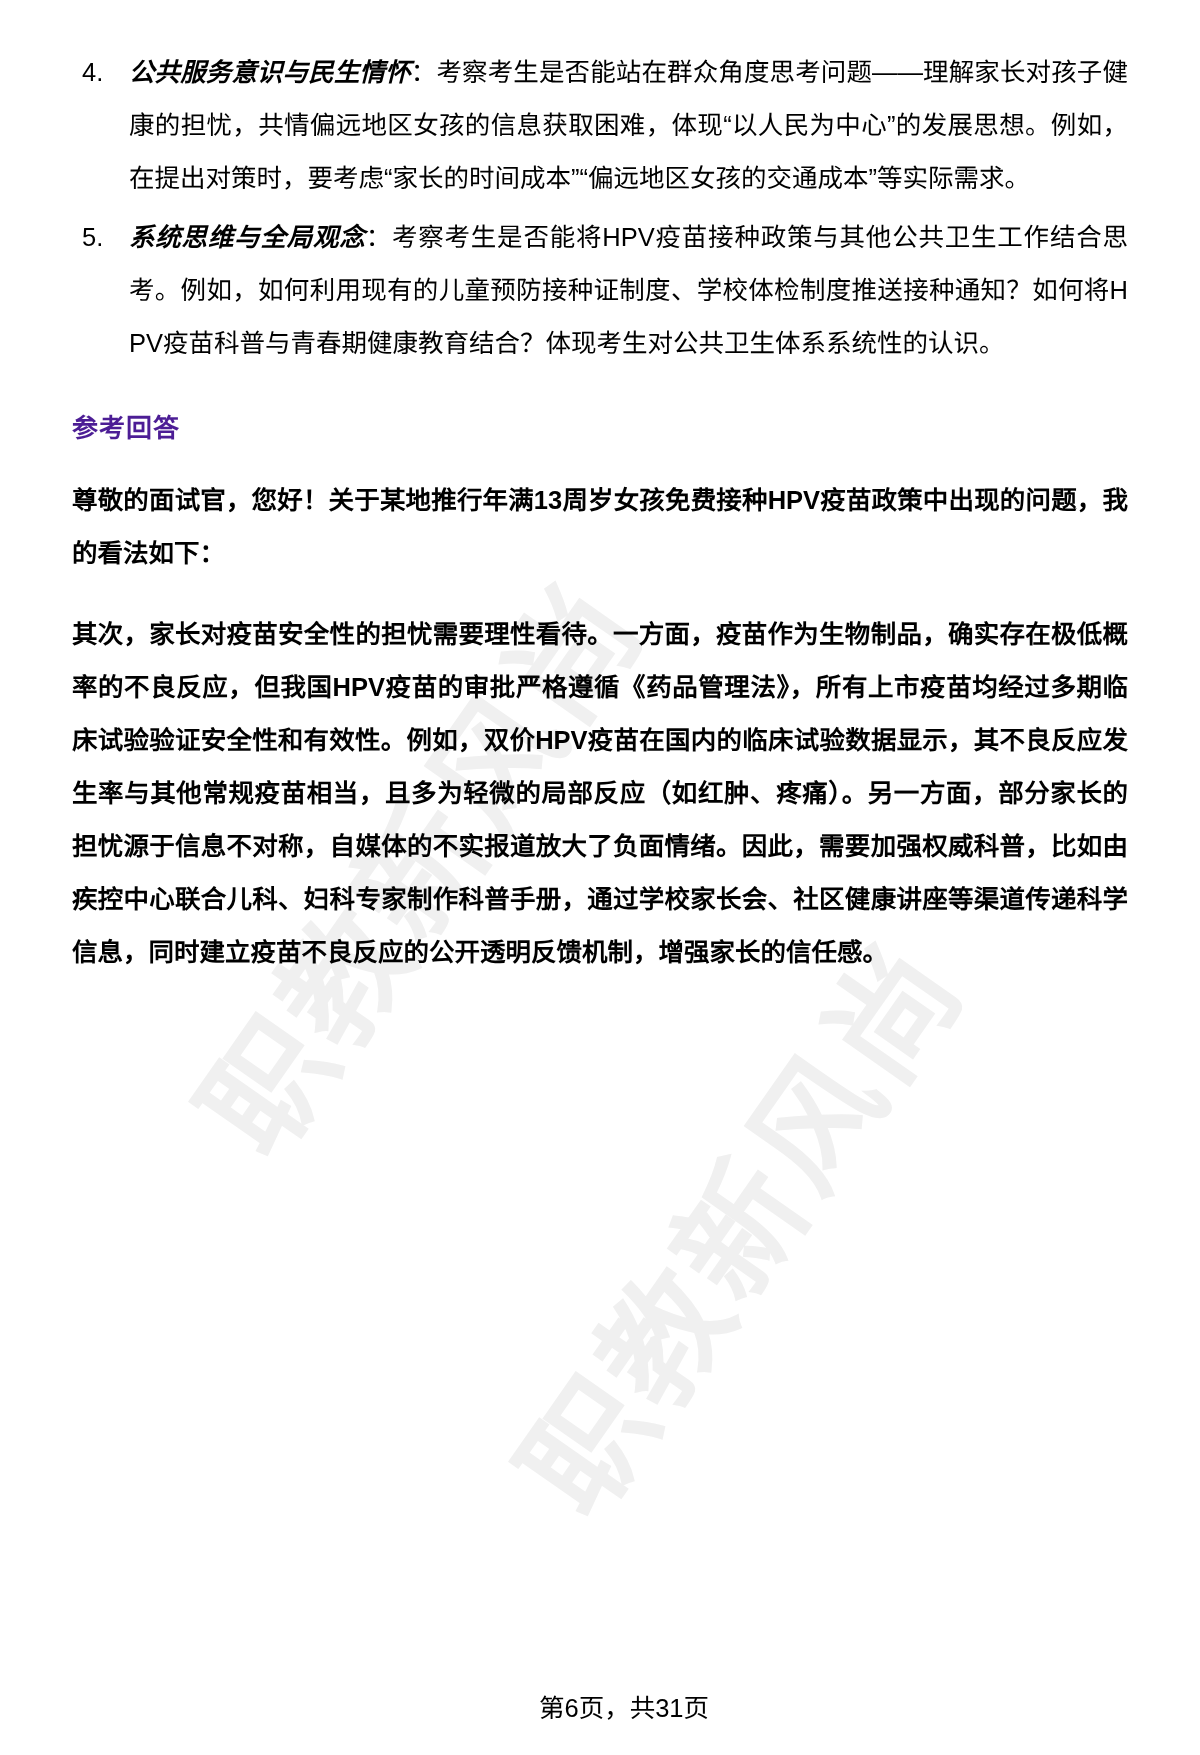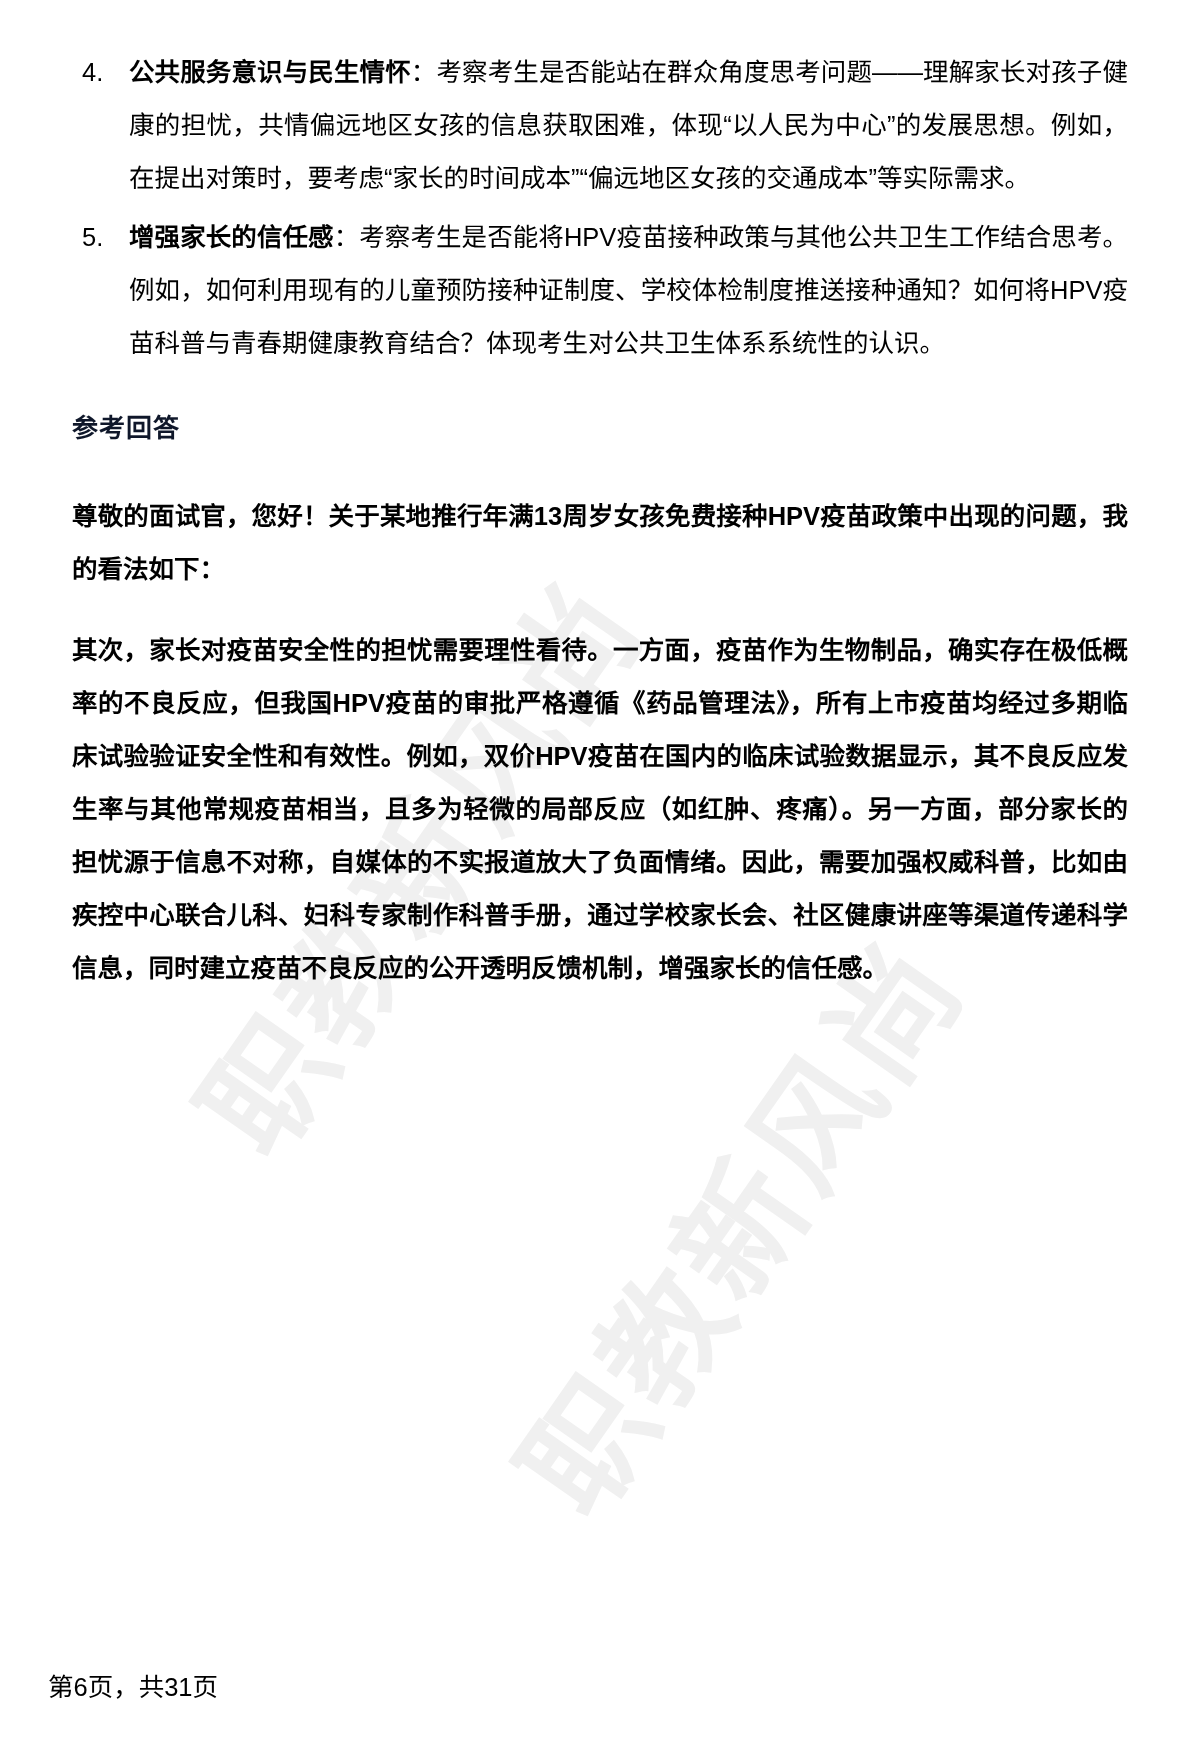--- a/index.html
+++ b/index.html
@@ -83,49 +83,51 @@
   }
   .li-text {
     font-size: 25.5px;
     line-height: 53px;
     text-align: justify;
     text-justify: inter-ideograph;
     word-break: break-all;
   }
   .li-text b {
     font-weight: 700;
+    font-style: italic;
   }
 
   
   .section-heading {
     font-size: 26px;
     font-weight: 700;
-    color: #0f172a;
+    color: #4c1d95;
     line-height: 40px;
-    margin: 38px 0 42px 0;
+    margin: 38px 0 26px 0;
     letter-spacing: 1px;
   }
 
   
   p.body {
     font-size: 25.5px;
     line-height: 53px;
     text-align: justify;
     text-justify: inter-ideograph;
     word-break: break-all;
     margin: 0 0 28px 0;
     font-weight: bold;
   }
 
   
   .page-footer {
     position: absolute;
     left: 0;
     right: 0;
-    bottom: 48px;
+    bottom: 27px;
+    text-align: center;
     font-size: 25.5px;
     line-height: 40px;
     color: #000;
     z-index: 1;
     margin-left: 48px;
   }
 </style>
 </head>
 <body>
 
@@ -140,21 +142,21 @@
 
     <ol class="numbered">
 
       <li>
         <span class="marker">4.</span>
         <div class="li-text"><b>公共服务意识与民生情怀</b><span>：</span><span>考察考生是否能站在群众角度思考问题——理解家长对孩子健康的担忧，共情偏远地区女孩的信息获取困难，体现“以人民为中心”的发展思想。例如，在提出对策时，要考虑“家长的时间成本”“偏远地区女孩的交通成本”等实际需求。</span></div>
       </li>
 
       <li>
         <span class="marker">5.</span>
-        <div class="li-text"><b>增强家长的信任感</b><span>：</span><span>考察考生是否能将HPV疫苗接种政策与其他公共卫生工作结合思考。例如，如何利用现有的儿童预防接种证制度、学校体检制度推送接种通知？如何将HPV疫苗科普与青春期健康教育结合？体现考生对公共卫生体系系统性的认识。</span></div>
+        <div class="li-text"><b>系统思维与全局观念</b><span>：</span><span>考察考生是否能将HPV疫苗接种政策与其他公共卫生工作结合思考。例如，如何利用现有的儿童预防接种证制度、学校体检制度推送接种通知？如何将HPV疫苗科普与青春期健康教育结合？体现考生对公共卫生体系系统性的认识。</span></div>
       </li>
 
     </ol>
 
     <div class="section-heading">参考回答</div>
 
     <p class="body">尊敬的面试官，您好！关于某地推行年满13周岁女孩免费接种HPV疫苗政策中出现的问题，我的看法如下：</p>
     <p class="body">其次，家长对疫苗安全性的担忧需要理性看待。一方面，疫苗作为生物制品，确实存在极低概率的不良反应，但我国HPV疫苗的审批严格遵循《药品管理法》，所有上市疫苗均经过多期临床试验验证安全性和有效性。例如，双价HPV疫苗在国内的临床试验数据显示，其不良反应发生率与其他常规疫苗相当，且多为轻微的局部反应（如红肿、疼痛）。另一方面，部分家长的担忧源于信息不对称，自媒体的不实报道放大了负面情绪。因此，需要加强权威科普，比如由疾控中心联合儿科、妇科专家制作科普手册，通过学校家长会、社区健康讲座等渠道传递科学信息，同时建立疫苗不良反应的公开透明反馈机制，增强家长的信任感。</p>
 
   </div>

